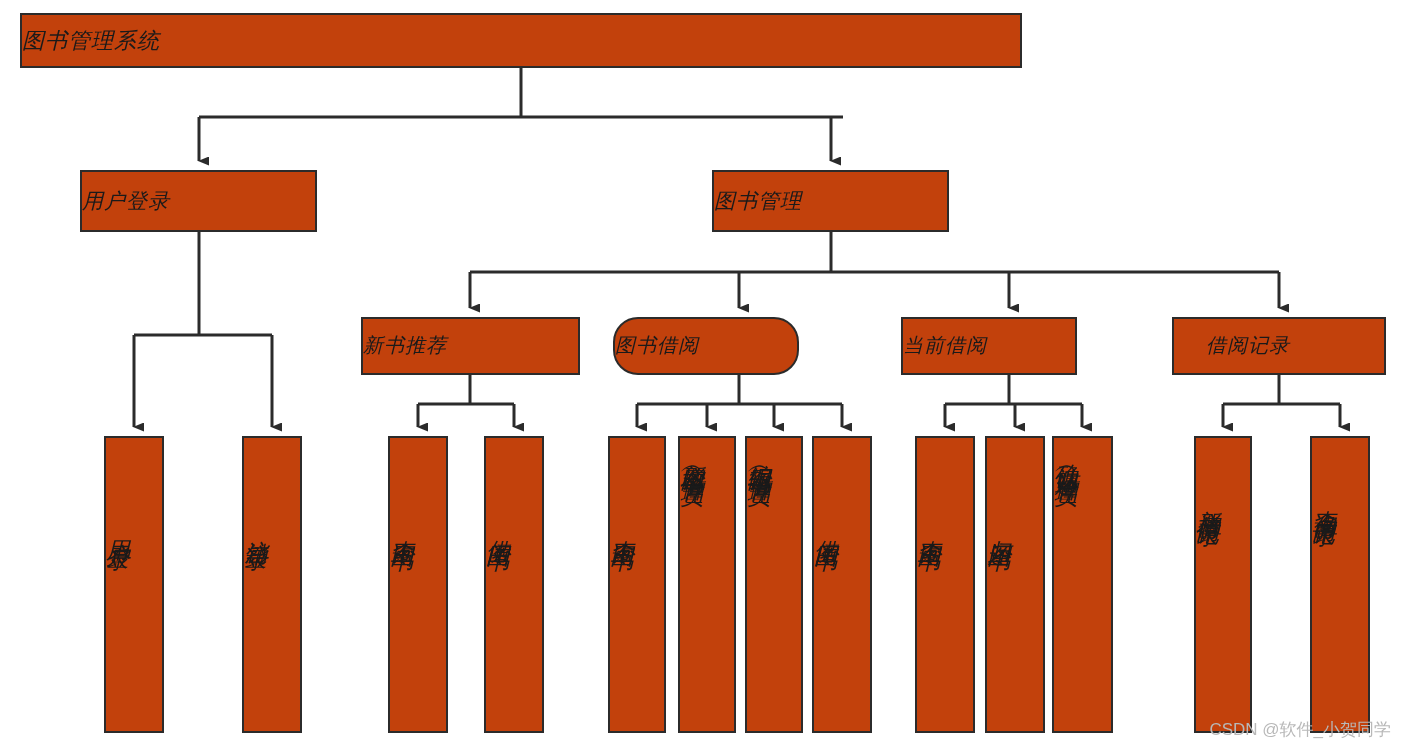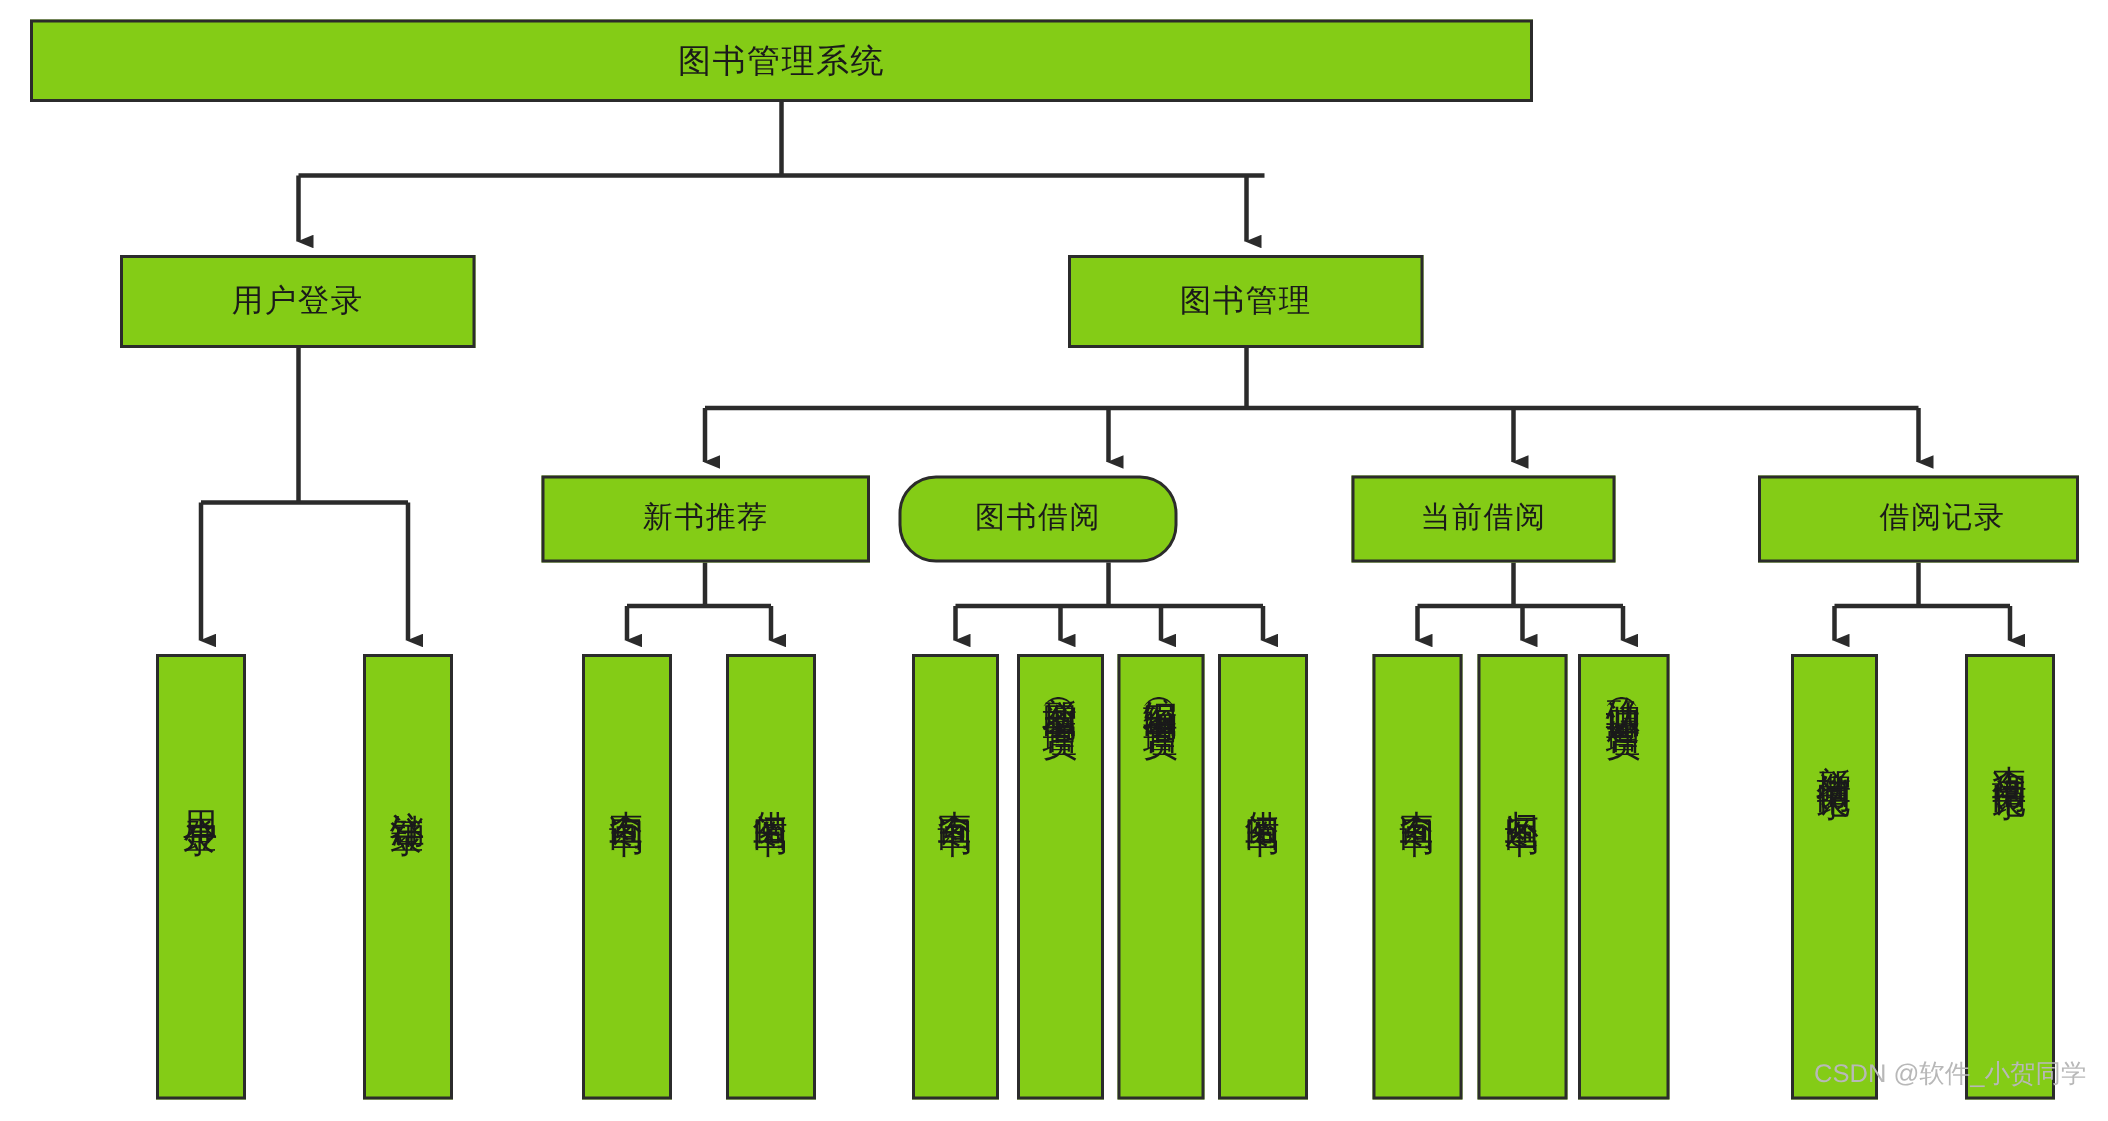--- a/index.html
+++ b/index.html
@@ -22,27 +22,27 @@
     position: absolute;
     left: 0;
     top: 0;
     width: 1405px;
     height: 747px;
     pointer-events: none;
   }
   .node {
     position: absolute;
     box-sizing: border-box;
-    background: #84cc16;
+    background: #c2410c;
     border: 2px solid #2b2b2b;
     display: flex;
     align-items: center;
-    justify-content: center;
     color: #1a1a1a;
     z-index: 2;
+    font-style: italic;
   }
   .node-label {
     display: block;
     text-align: center;
     line-height: 1.18;
     white-space: nowrap;
   }
   
   .node-root {
     left: 20px;
@@ -67,21 +67,21 @@
   
   .node-l3 {
     top: 317px;
     height: 58px;
   }
   .node-l3 .node-label {
     font-size: 20px;
     letter-spacing: 1px;
   }
   #node-new-book-rec { left: 361px;  width: 219px; }
-  #node-book-borrow  { left: 599px;  width: 186px; border-radius: 25px; }
+  #node-book-borrow  { left: 613px;  width: 186px; border-radius: 25px; }
   #node-current-loan { left: 901px;  width: 176px; }
   #node-loan-record  { left: 1172px; width: 214px; padding-left: 32px; }
   
   .node-leaf {
     top: 436px;
     height: 297px;
     align-items: flex-start;
     padding-top: 6px;
   }
   .node-leaf .node-label {
@@ -97,21 +97,21 @@
   }
   .node-leaf.mid-text .node-label {
     margin-top: 48px;
   }
   .node-leaf.long-text .node-label {
     margin-top: 2px;
   }
   .watermark {
     position: absolute;
     right: 14px;
-    bottom: 20px;
+    bottom: 6px;
     font-size: 17px;
     color: #b8b8b8;
     white-space: nowrap;
     z-index: 5;
     font-family: "Liberation Sans", "DejaVu Sans", sans-serif;
   }
 </style>
 </head>
 <body>
 

